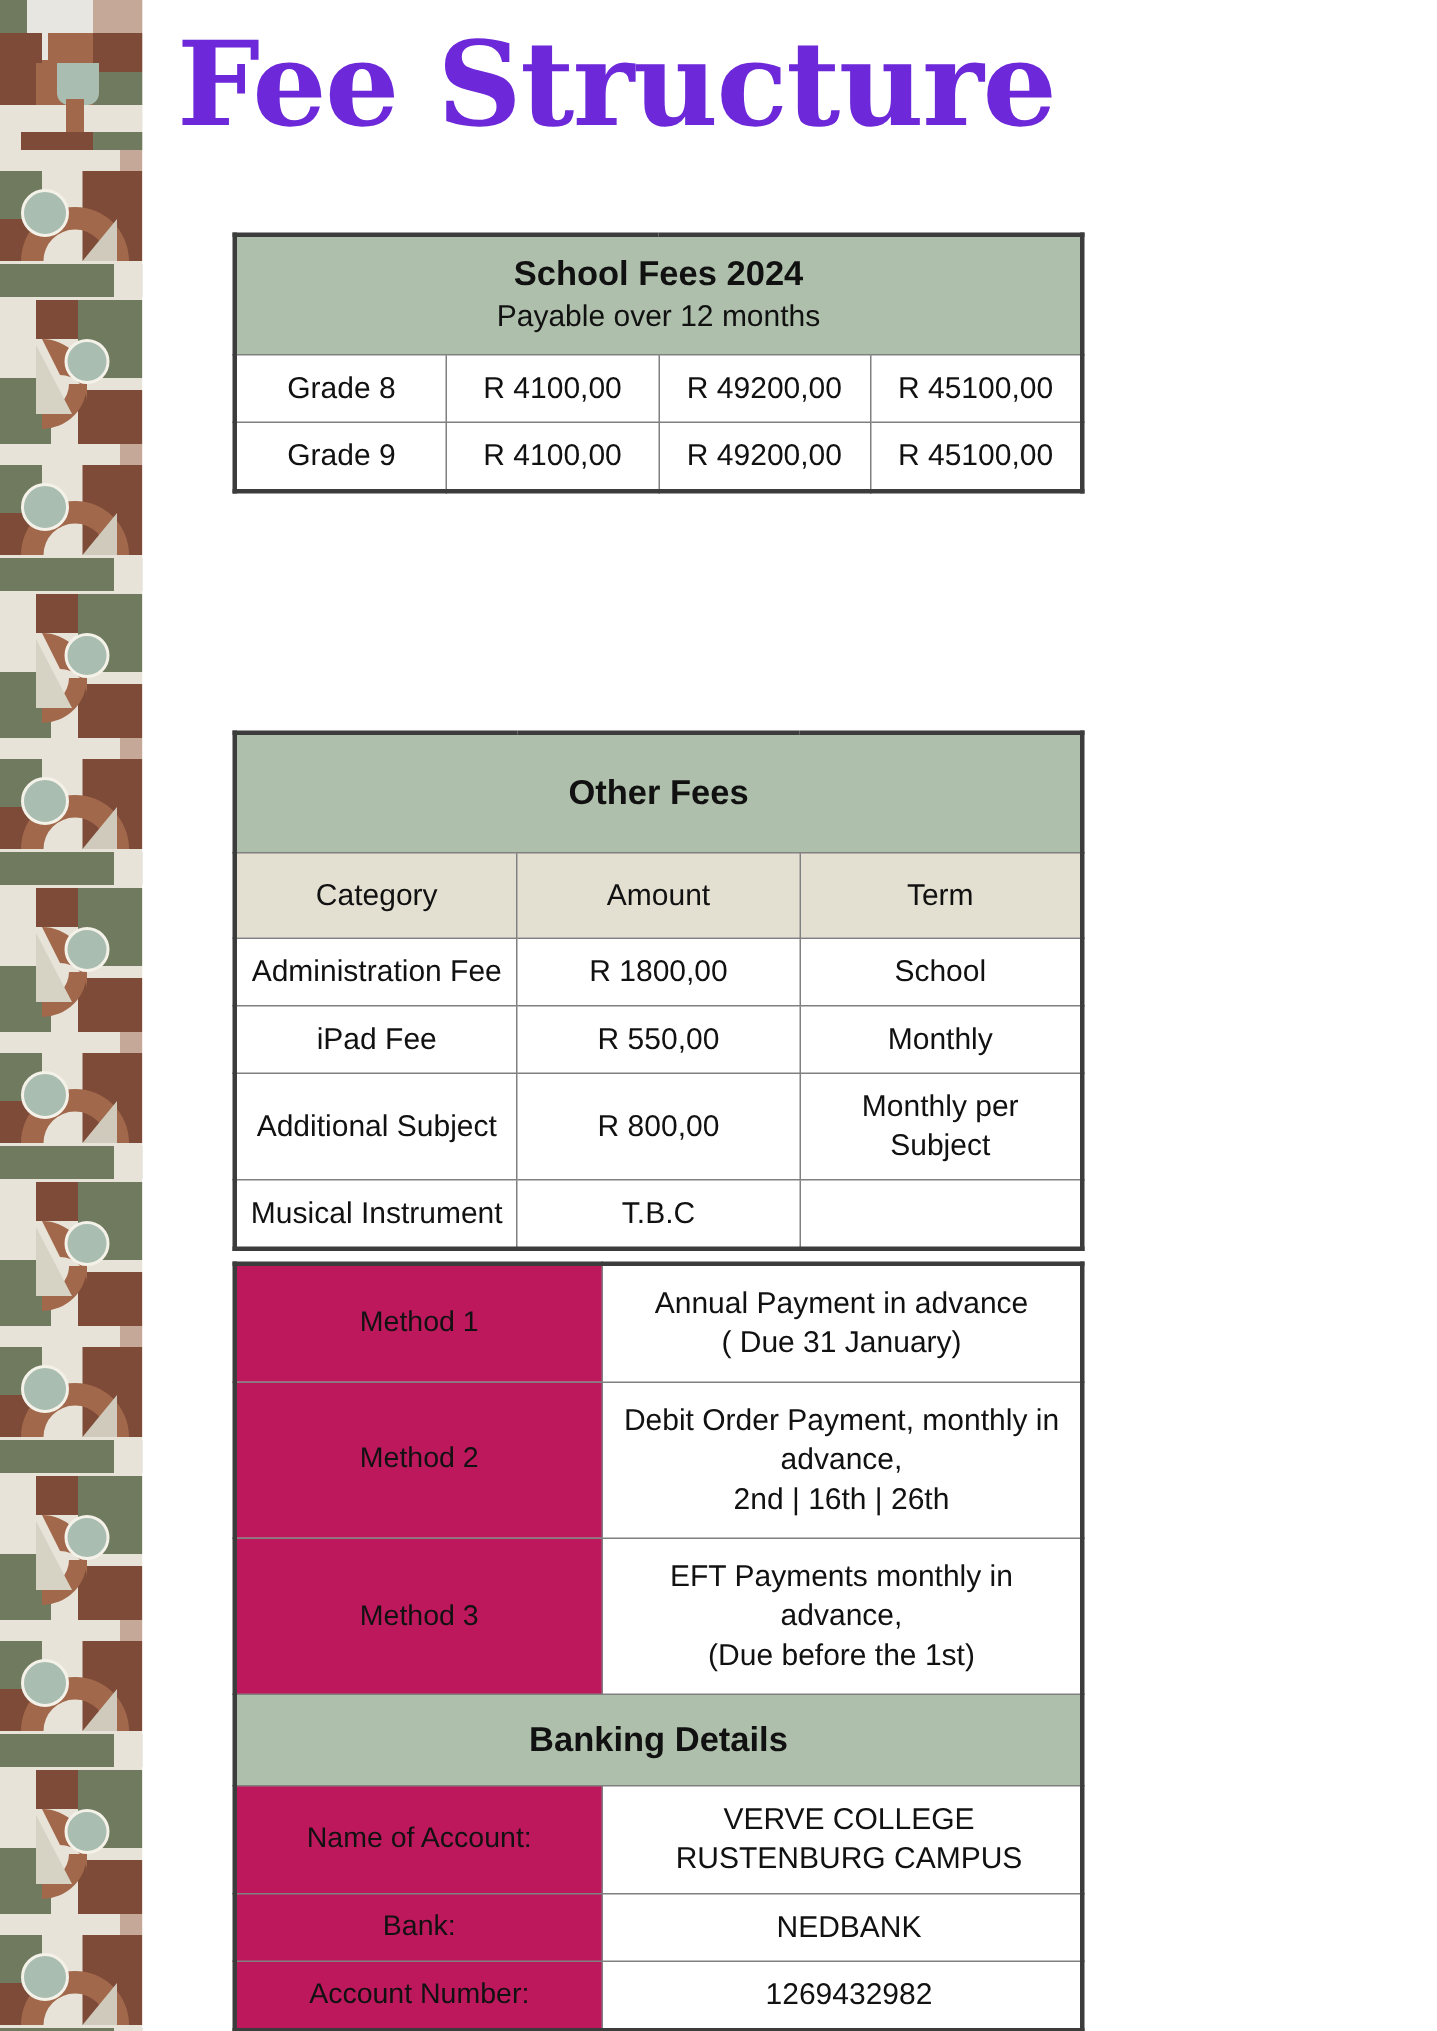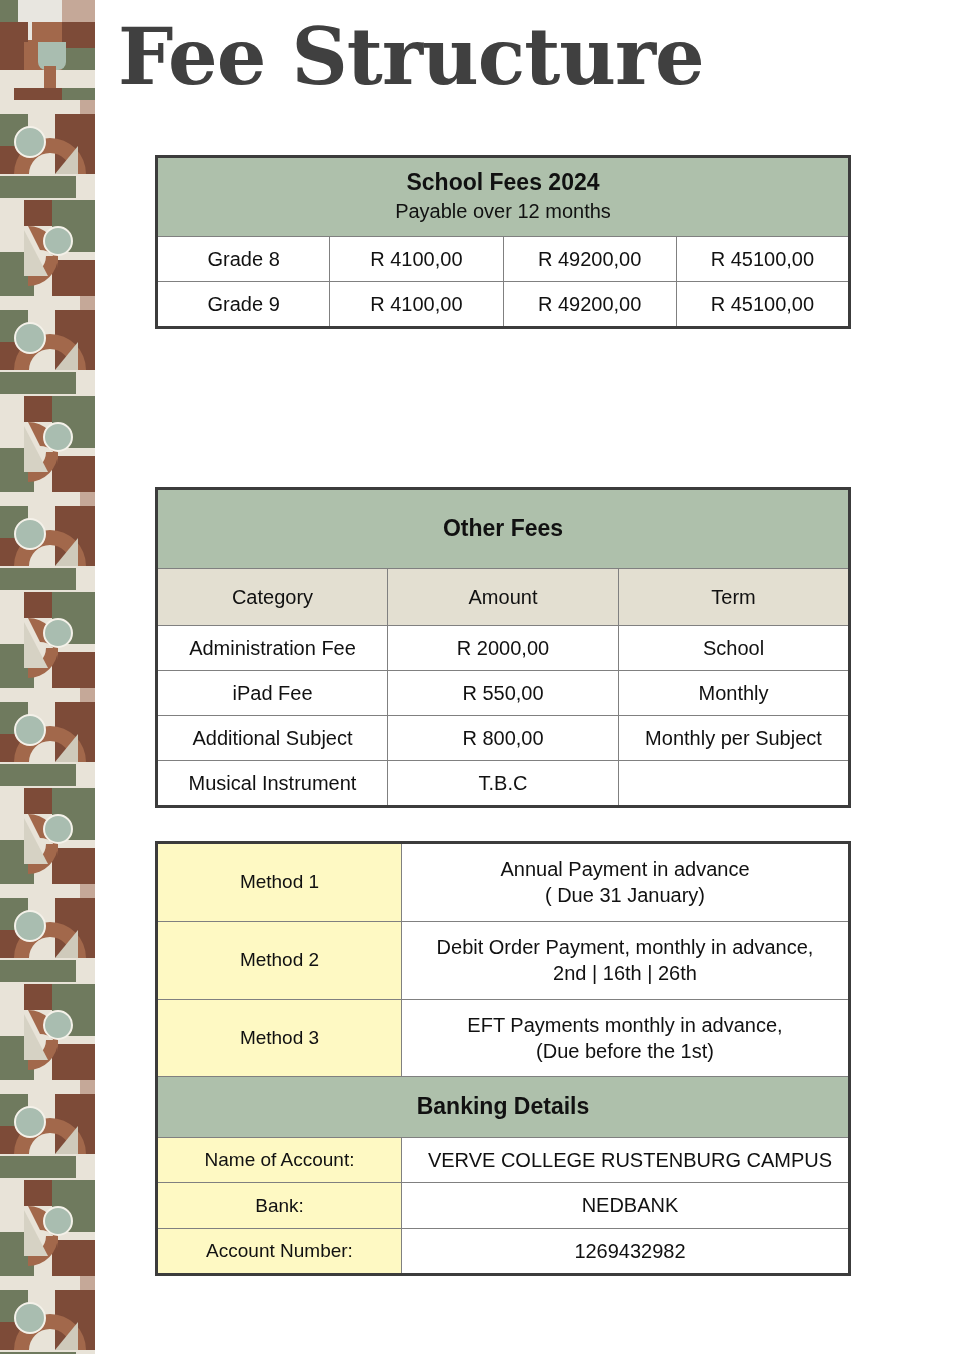--- a/index.html
+++ b/index.html
@@ -36,31 +36,31 @@
   .tile svg { display: block; }
 
   
   #page-title {
     position: absolute;
     left: 118px;
     top: 18px;
     font-family: "DejaVu Serif", "Liberation Serif", serif;
     font-size: 78px;
     font-weight: 700;
-    color: #404040;
+    color: #6d28d9;
     letter-spacing: -1px;
     line-height: 1.0;
     white-space: nowrap;
   }
 
   
   .tbl {
     position: absolute;
     left: 155px;
-    width: 696px;
+    width: 568px;
     border-collapse: collapse;
     table-layout: fixed;
     border: 3px solid #3c3c3c;
     background: #ffffff;
   }
   .tbl td, .tbl th {
     border: 1px solid #808080;
     padding: 0;
     text-align: center;
     vertical-align: middle;
@@ -97,21 +97,21 @@
     font-weight: 400;
     line-height: 1.15;
     margin-top: 1px;
   }
   .cell {
     font-size: 20px;
     padding: 9px 6px !important;
     line-height: 1.3;
   }
   .labelcell {
-    background: #fef9c3;
+    background: #be185d;
     font-size: 19px;
     font-weight: 700;
     padding: 9px 6px !important;
   }
   .valcell {
     font-size: 20px;
     padding: 9px 1px !important;
     line-height: 1.32;
   }
   .valleft {
@@ -392,21 +392,21 @@
         <div class="b-title" style="padding:14px 0 13px 0">Other Fees</div>
       </td>
     </tr>
     <tr>
       <td class="hdr" style="width:224px;padding:16px 6px !important">Category</td>
       <td class="hdr" style="width:225px;padding:16px 6px !important">Amount</td>
       <td class="hdr" style="padding:16px 6px !important">Term</td>
     </tr>
     <tr>
       <td class="cell">Administration Fee</td>
-      <td class="cell">R 2000,00</td>
+      <td class="cell">R 1800,00</td>
       <td class="cell">School</td>
     </tr>
     <tr>
       <td class="cell">iPad Fee</td>
       <td class="cell">R 550,00</td>
       <td class="cell">Monthly</td>
     </tr>
     <tr>
       <td class="cell">Additional Subject</td>
       <td class="cell">R 800,00</td>

